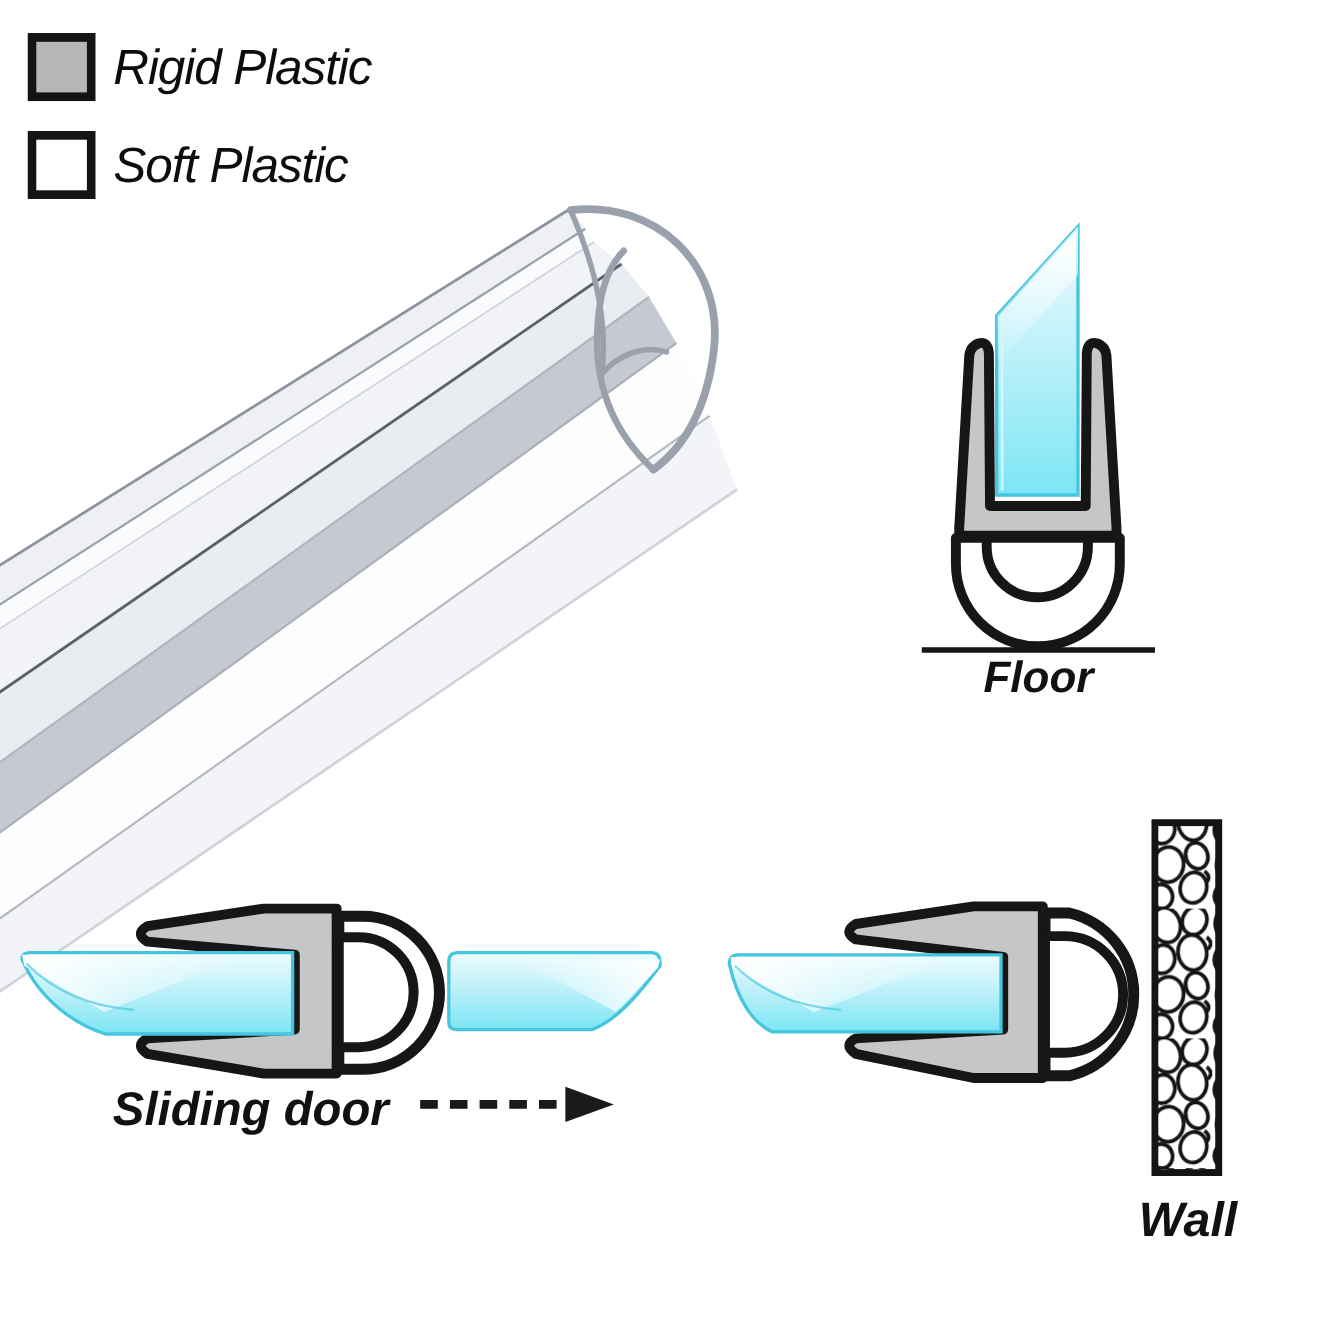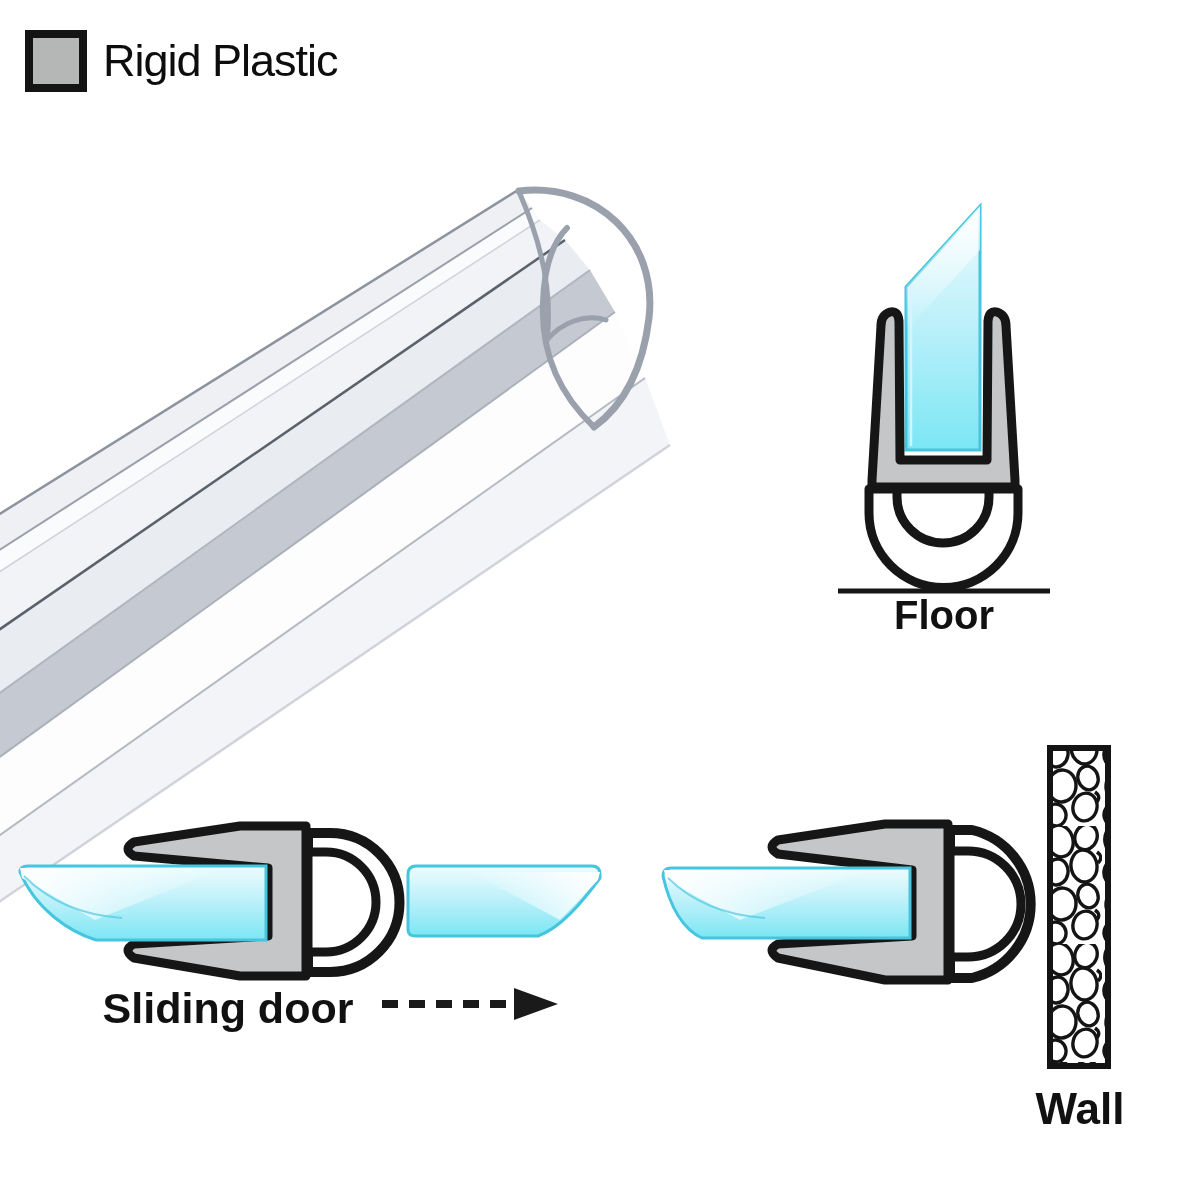--- a/index.html
+++ b/index.html
@@ -1,34 +1,40 @@
 <!DOCTYPE html>
 <html><head>
 <meta charset="utf-8">
 <style>
   html,body{margin:0;padding:0;background:#fff;}
   #stage{position:relative;width:1200px;height:1200px;background:#fff;overflow:hidden;
-         font-family:"Liberation Sans","DejaVu Sans",sans-serif;}
+         font-family:"Liberation Sans","DejaVu Sans",sans-serif;font-style:italic;}
   #diagram-svg{position:absolute;left:0;top:0;}
   #legend{position:absolute;left:25px;top:30px;}
   .legend-row{display:flex;align-items:center;margin-bottom:27px;height:62px;}
   .legend-label{margin-left:16px;font-size:45px;color:#0d0d0d;font-weight:400;letter-spacing:-1px;}
   svg text{font-family:"Liberation Sans","DejaVu Sans",sans-serif;}
 </style>
 </head>
 <body>
 
 <div id="stage">
 
   <div id="legend">
     <div class="legend-row">
       <svg width="62" height="62">
         <rect x="4" y="4" width="54" height="54" stroke-width="8" stroke="#141414" fill="#b5b7b6"></rect>
       </svg>
       <span class="legend-label">Rigid Plastic</span>
+    </div>
+    <div class="legend-row">
+      <svg width="62" height="62">
+        <rect x="4" y="4" width="54" height="54" stroke-width="8" stroke="#141414" fill="#ffffff"></rect>
+      </svg>
+      <span class="legend-label">Soft Plastic</span>
     </div>
   </div>
 
   <svg id="diagram-svg" width="1200" height="1200" viewBox="0 0 1200 1200">
     <defs>
       <linearGradient id="glassV" x1="0" y1="0" x2="0" y2="1">
         <stop offset="0" stop-color="#eefcfe"></stop>
         <stop offset="0.45" stop-color="#bff1fa"></stop>
         <stop offset="1" stop-color="#7ce6f4"></stop>
       </linearGradient>

